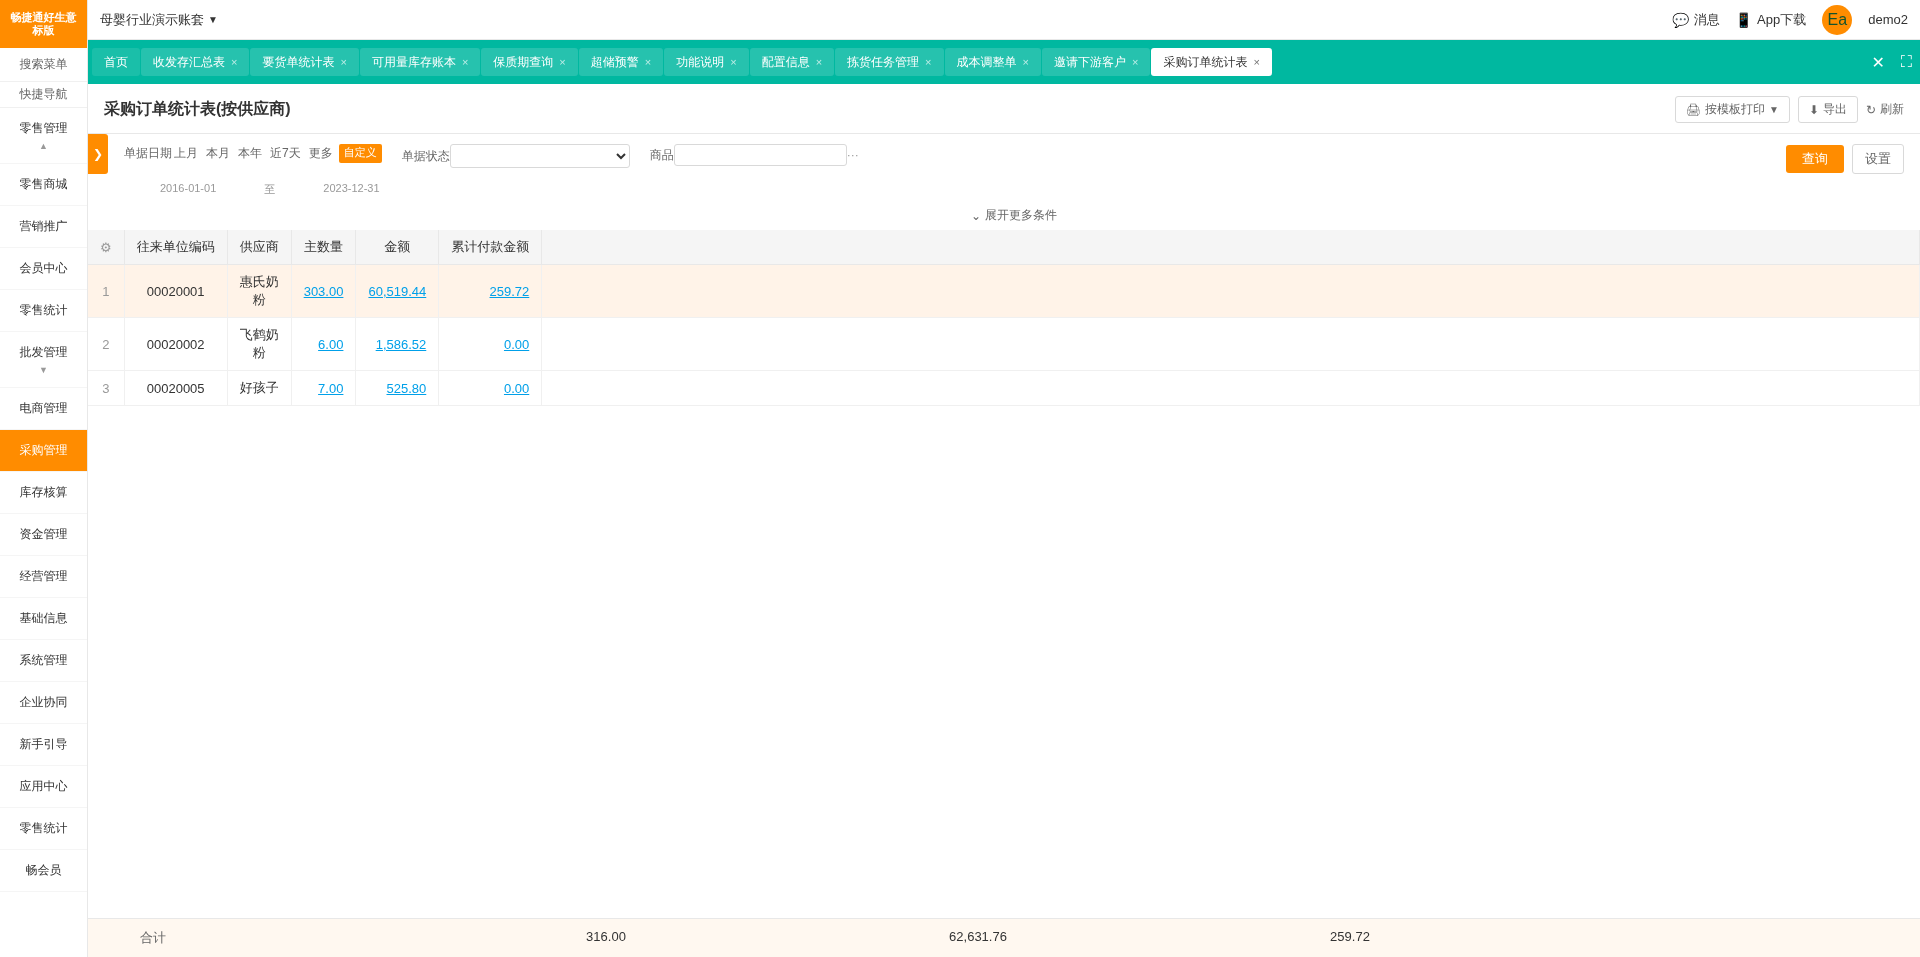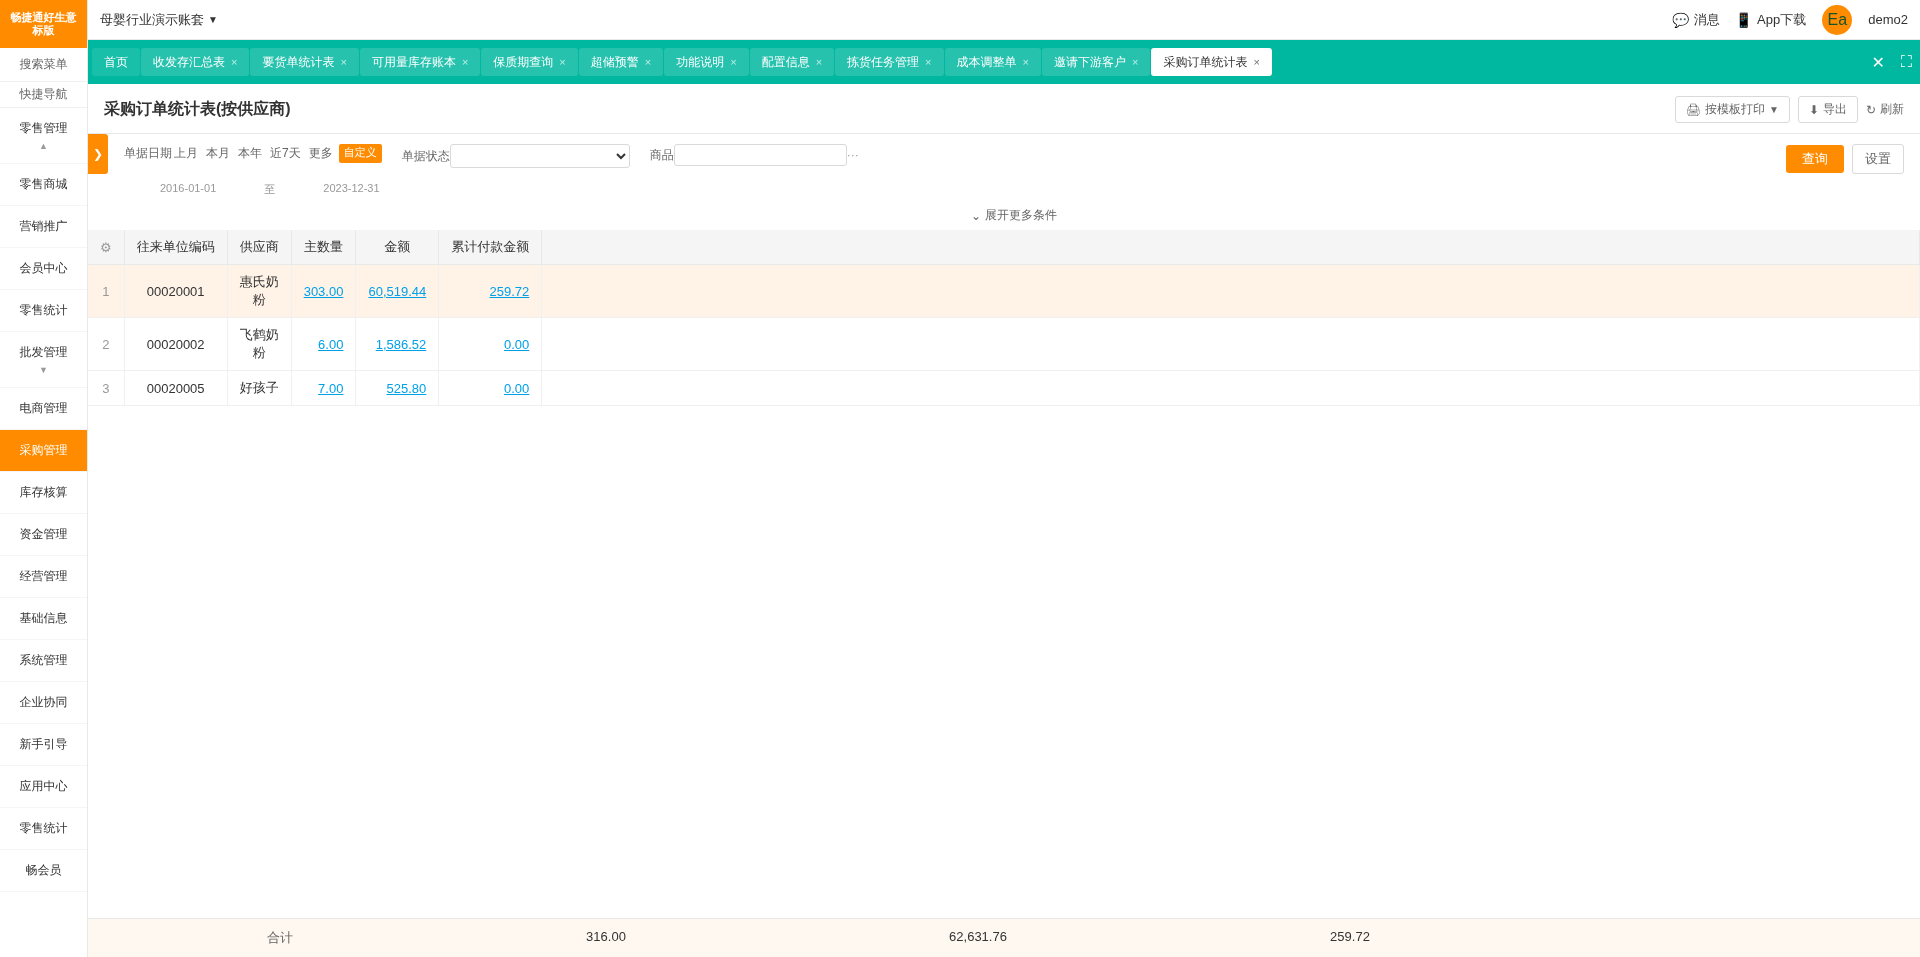--- a/index.html
+++ b/index.html
@@ -292,21 +292,21 @@
 
     
     .table-footer {
       background: #fff8f0;
       padding: 10px 12px;
       display: flex;
       border-top: 1px solid #e8e8e8;
       font-size: 13px;
       flex-shrink: 0;
     }
-    .table-footer .footer-label { color: #666; width: 280px; text-align: center; }
+    .table-footer .footer-label { color: #666; width: 280px; }
     .table-footer .footer-val { flex: 1; text-align: center; color: #333; }
 
     
     .checkbox-col { text-align: center; }
     .th-settings { cursor: pointer; color: #999; }
     .btn-print {
       display: flex;
       align-items: center;
       gap: 4px;
       font-size: 12px;

